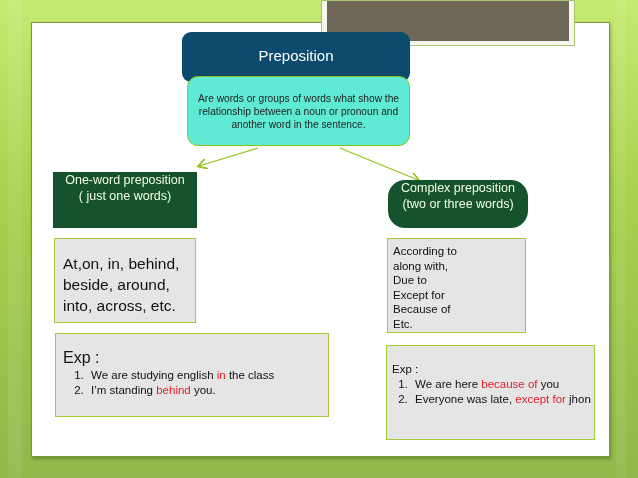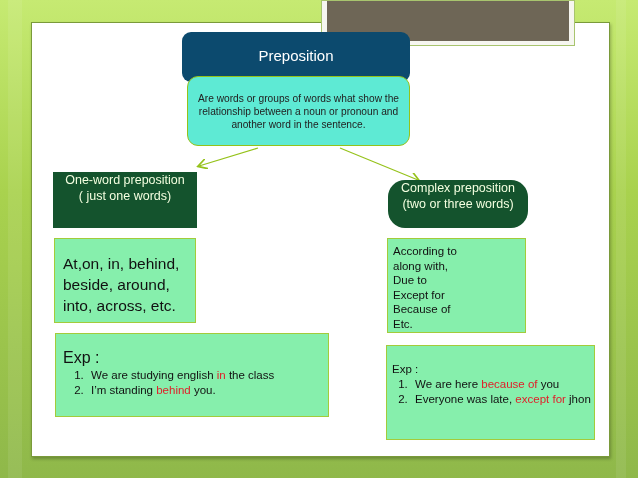--- a/index.html
+++ b/index.html
@@ -27,21 +27,21 @@
     position:absolute; left:187px; top:76px; width:223px; height:70px;
     background:#5eead4; border:1.5px solid #95c21a; border-radius:11px;
     font-size:10.2px; color:#222; text-align:center; line-height:13px;
     display:flex; align-items:center; justify-content:center; padding:0 6px; box-sizing:border-box;
   }
   .green-box {
     position:absolute; background:#14532d; color:#f4ffe0; text-align:center;
     font-size:12.5px; line-height:16px; display:flex; flex-direction:column; justify-content:flex-start;
   }
   .white-box {
-    position:absolute; background:#86efac; border:1.5px solid #a3cb3a; box-sizing:border-box; color:#111;
+    position:absolute; background:#e5e5e5; border:1.5px solid #a3cb3a; box-sizing:border-box; color:#111;
   }
   .red { color:#e0202a; }
   ol { margin:0; padding-left:24px; }
   ol li { padding-left:4px; }
   svg.arrows { position:absolute; left:0; top:0; }
 </style>
 </head>
 <body>
 
 <div class="stripe" style="left:8px;width:14px;"></div>

